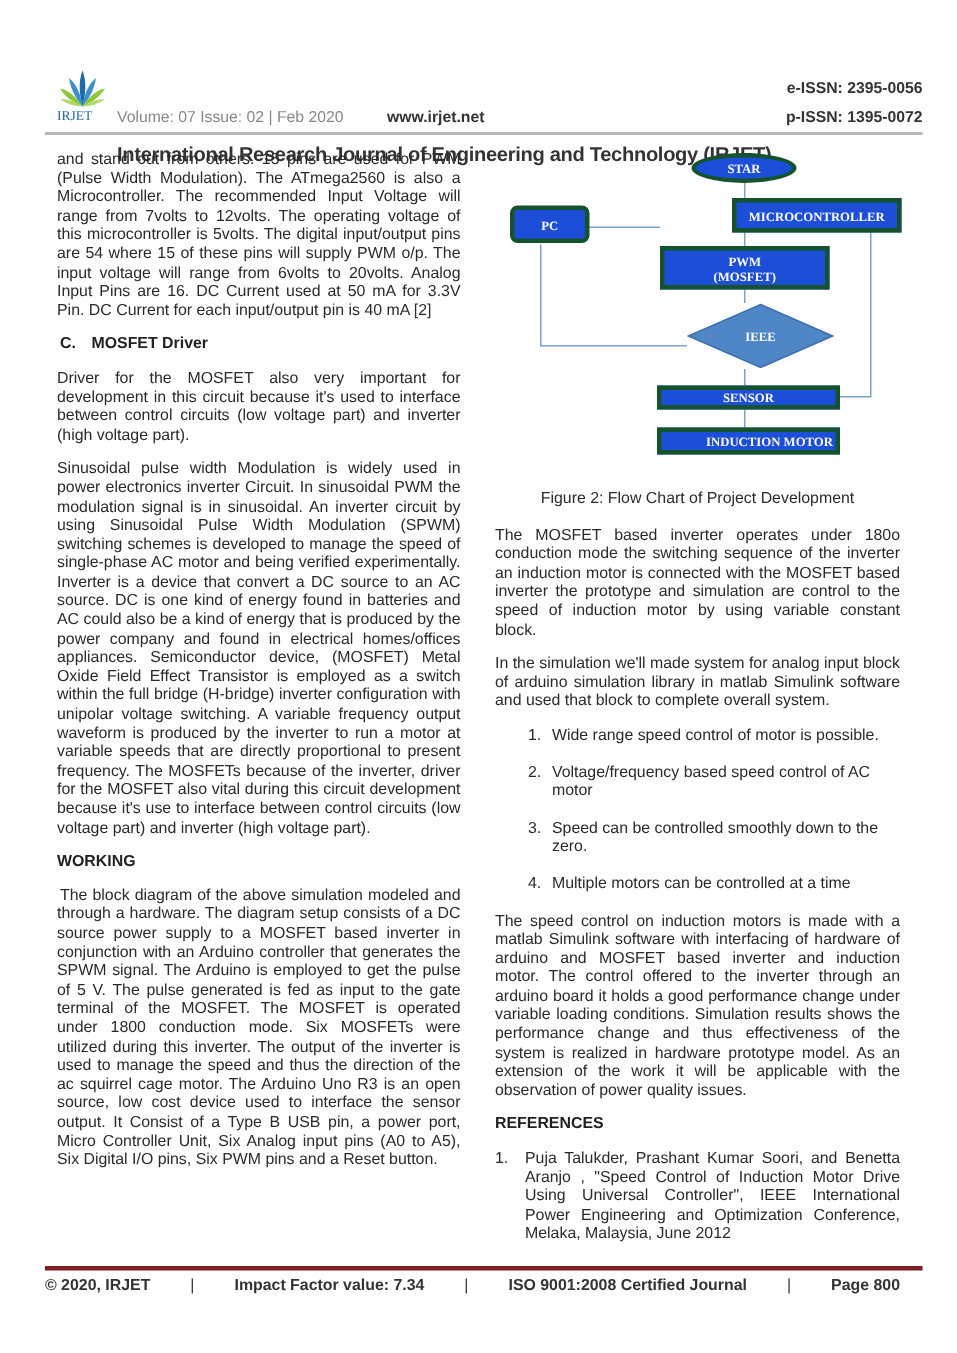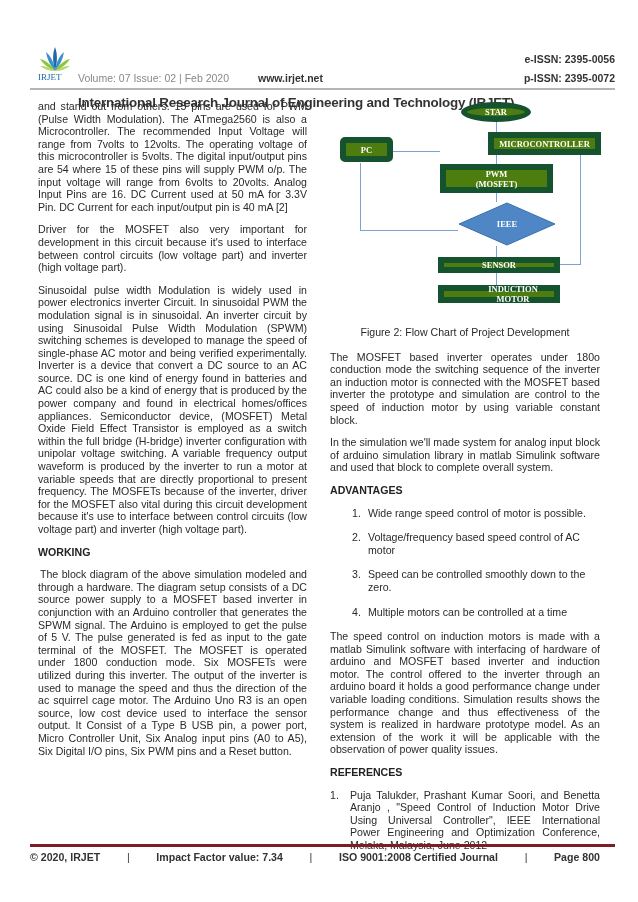--- a/index.html
+++ b/index.html
@@ -18,21 +18,21 @@
 
   .col { position: absolute; top: 100px; font-size: 10.6px; line-height: 12.6px; color: #2a2a2a; font-family: "Liberation Sans", sans-serif; }
   .col-left { left: 38px; width: 269px; }
   .col-right { left: 330px; width: 270px; }
   .para { text-align: justify; margin-bottom: 10px; }
   .heading { font-weight: bold; margin-bottom: 10px; color: #222; }
   .sub-heading { font-weight: bold; margin: 0 0 10px 2px; color: #222; }
   .sub-heading .idx { display: inline-block; width: 18px; }
 
   .figure { position: relative; width: 270px; height: 214px; margin-bottom: 6px; }
-  .fc-box { position: absolute; background: #4d7c0f; border: 6px solid #14532d; color: #fff; font-weight: bold; font-family: "Liberation Serif", serif; font-size: 8.5px; display: flex; align-items: center; justify-content: center; text-align: center; line-height: 10px; }
+  .fc-box { position: absolute; background: #1d4ed8; border: 3px solid #14532d; color: #fff; font-weight: bold; font-family: "Liberation Serif", serif; font-size: 8.5px; display: flex; align-items: center; justify-content: center; text-align: center; line-height: 10px; }
   .fc-oval { border-radius: 50%; }
   .fc-pc { border-radius: 5px; }
   .fc-line { position: absolute; background: #7aa3d4; }
   .fc-diamond { position: absolute; }
   .caption { text-align: center; margin: 12px 0 12px 0; font-size: 10.6px; }
 
   ol.list { list-style: none; margin: 0 0 8px 0; }
   ol.list li { display: flex; margin-bottom: 12px; padding-left: 22px; }
   ol.list li .num { width: 16px; flex: none; }
   .ref { display: flex; text-align: justify; }
@@ -56,27 +56,31 @@
       <path d="M17 26 C24 23 29 19 32 14 C26 15 21 20 17 26Z" fill="#8cc63f"></path>
       <path d="M17 26 C11 26 6 24 2 21 C8 21 13 23 17 26Z" fill="#b5d96a"></path>
       <path d="M17 26 C23 26 28 24 32 21 C26 21 21 23 17 26Z" fill="#b5d96a"></path>
     </svg>
     <div class="logo-text">IRJET</div>
   </div>
   <div class="h-title">International Research Journal of Engineering and Technology (IRJET)</div>
   <div class="h-vol">Volume: 07 Issue: 02 | Feb 2020</div>
   <div class="h-web">www.irjet.net</div>
   <div class="h-eissn">e-ISSN: 2395-0056</div>
-  <div class="h-pissn">p-ISSN: 2395-0072</div>
+  <div class="h-pissn">p-ISSN: 1395-0072</div>
 </div>
 <div class="h-rule"></div>
 
 <div class="col col-left">
   <p class="para">and stand out from others. 15 pins are used for PWM (Pulse Width Modulation). The ATmega2560 is also a Microcontroller. The recommended Input Voltage will range from 7volts to 12volts. The operating voltage of this microcontroller is 5volts. The digital input/output pins are 54 where 15 of these pins will supply PWM o/p. The input voltage will range from 6volts to 20volts. Analog Input Pins are 16. DC Current used at 50 mA for 3.3V Pin. DC Current for each input/output pin is 40 mA [2]</p>
 
+  <div class="sub-heading">
+    <span class="idx">C.</span>
+    <span>MOSFET Driver</span>
+  </div>
   <p class="para">Driver for the MOSFET also very important for development in this circuit because it's used to interface between control circuits (low voltage part) and inverter (high voltage part).</p>
 
   <p class="para">Sinusoidal pulse width Modulation is widely used in power electronics inverter Circuit. In sinusoidal PWM the modulation signal is in sinusoidal. An inverter circuit by using Sinusoidal Pulse Width Modulation (SPWM) switching schemes is developed to manage the speed of single-phase AC motor and being verified experimentally. Inverter is a device that convert a DC source to an AC source. DC is one kind of energy found in batteries and AC could also be a kind of energy that is produced by the power company and found in electrical homes/offices appliances. Semiconductor device, (MOSFET) Metal Oxide Field Effect Transistor is employed as a switch within the full bridge (H-bridge) inverter configuration with unipolar voltage switching. A variable frequency output waveform is produced by the inverter to run a motor at variable speeds that are directly proportional to present frequency. The MOSFETs because of the inverter, driver for the MOSFET also vital during this circuit development because it's use to interface between control circuits (low voltage part) and inverter (high voltage part).</p>
 
   <div class="heading">WORKING</div>
   <p class="para" style="text-indent:2px">The block diagram of the above simulation modeled and through a hardware. The diagram setup consists of a DC source power supply to a MOSFET based inverter in conjunction with an Arduino controller that generates the SPWM signal. The Arduino is employed to get the pulse of 5 V. The pulse generated is fed as input to the gate terminal of the MOSFET. The MOSFET is operated under 1800 conduction mode. Six MOSFETs were utilized during this inverter. The output of the inverter is used to manage the speed and thus the direction of the ac squirrel cage motor. The Arduino Uno R3 is an open source, low cost device used to interface the sensor output. It Consist of a Type B USB pin, a power port, Micro Controller Unit, Six Analog input pins (A0 to A5), Six Digital I/O pins, Six PWM pins and a Reset button.</p>
 </div>
 
 <div class="col col-right">
   <div class="figure">
@@ -117,21 +121,20 @@
     </div>
     <div class="fc-box" style="left:108px; top:185px; width:122px; height:18px;padding-left:28px;">
       <span>INDUCTION MOTOR</span>
     </div>
   </div>
   <div class="caption">Figure 2: Flow Chart of Project Development</div>
 
   <p class="para">The MOSFET based inverter operates under 180o conduction mode the switching sequence of the inverter an induction motor is connected with the MOSFET based inverter the prototype and simulation are control to the speed of induction motor by using variable constant block.</p>
   <p class="para">In the simulation we'll made system for analog input block of arduino simulation library in matlab Simulink software and used that block to complete overall system.</p>
 
-  <div class="heading">ADVANTAGES</div>
   <ol class="list">
     <li>
         <span class="num">1.</span>
         <span>Wide range speed control of motor is possible.</span>
       </li>
     <li>
         <span class="num">2.</span>
         <span>Voltage/frequency based speed control of AC motor</span>
       </li>
     <li>

